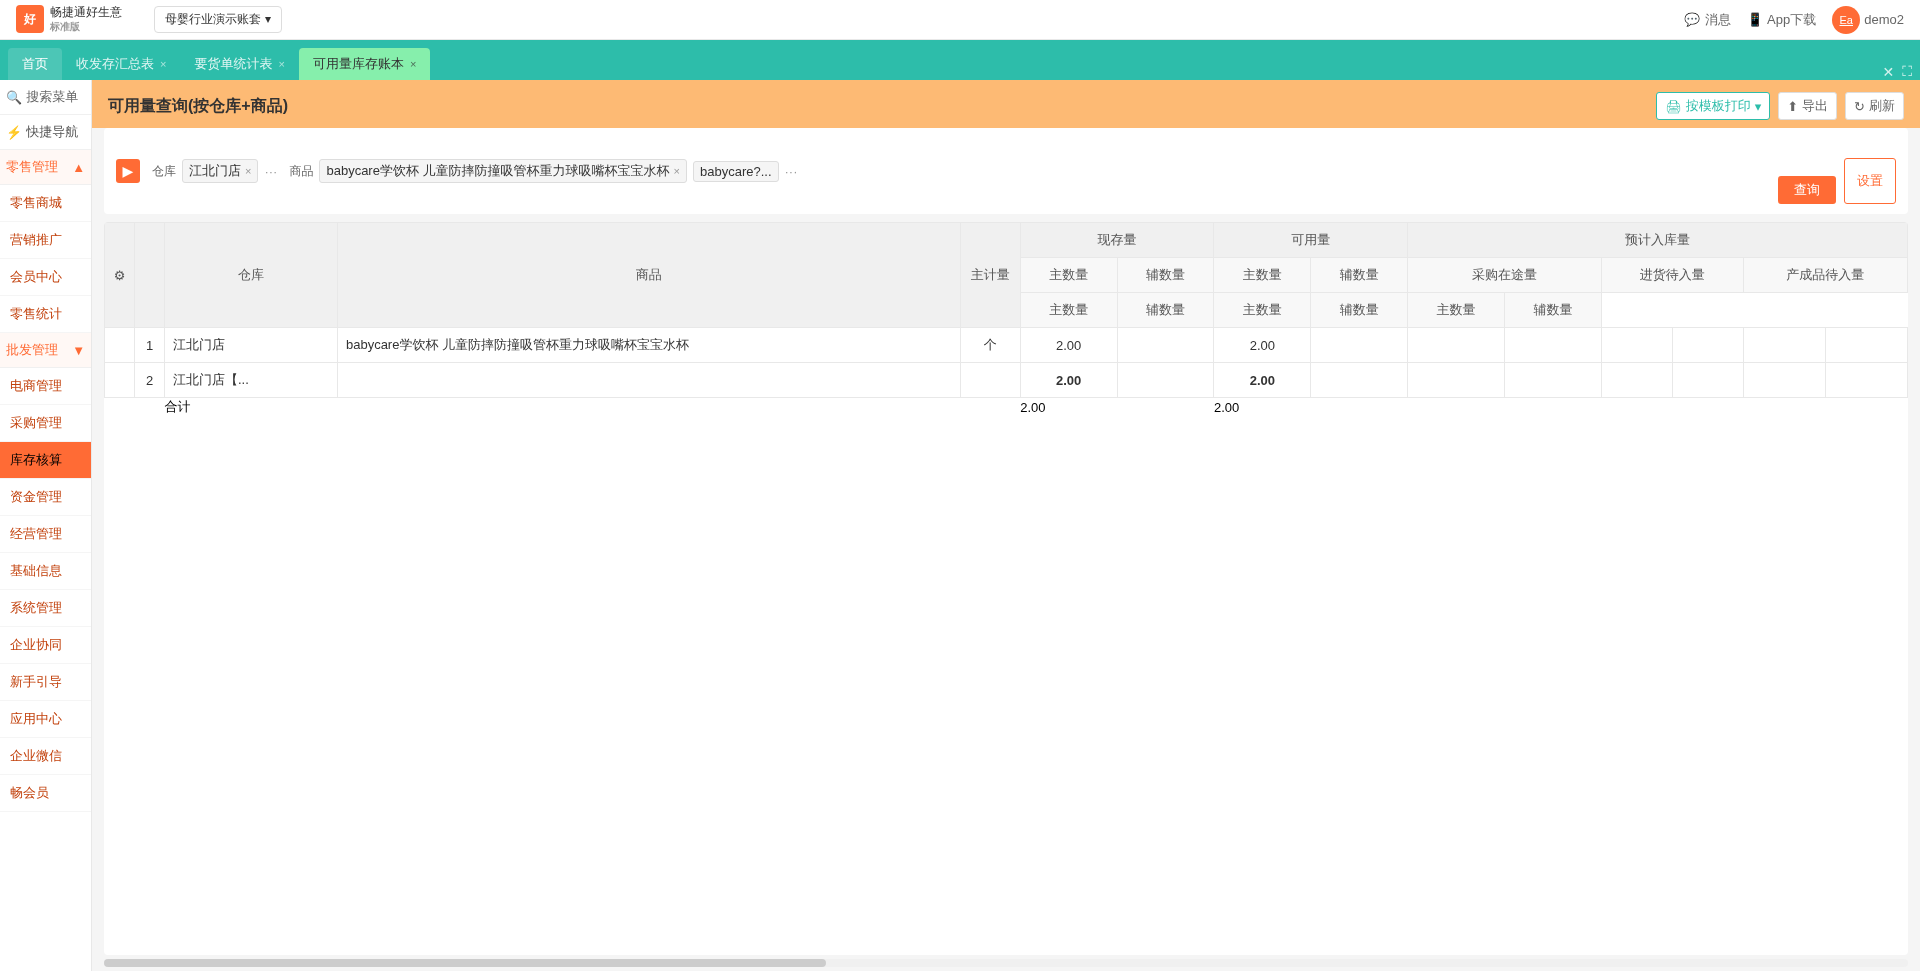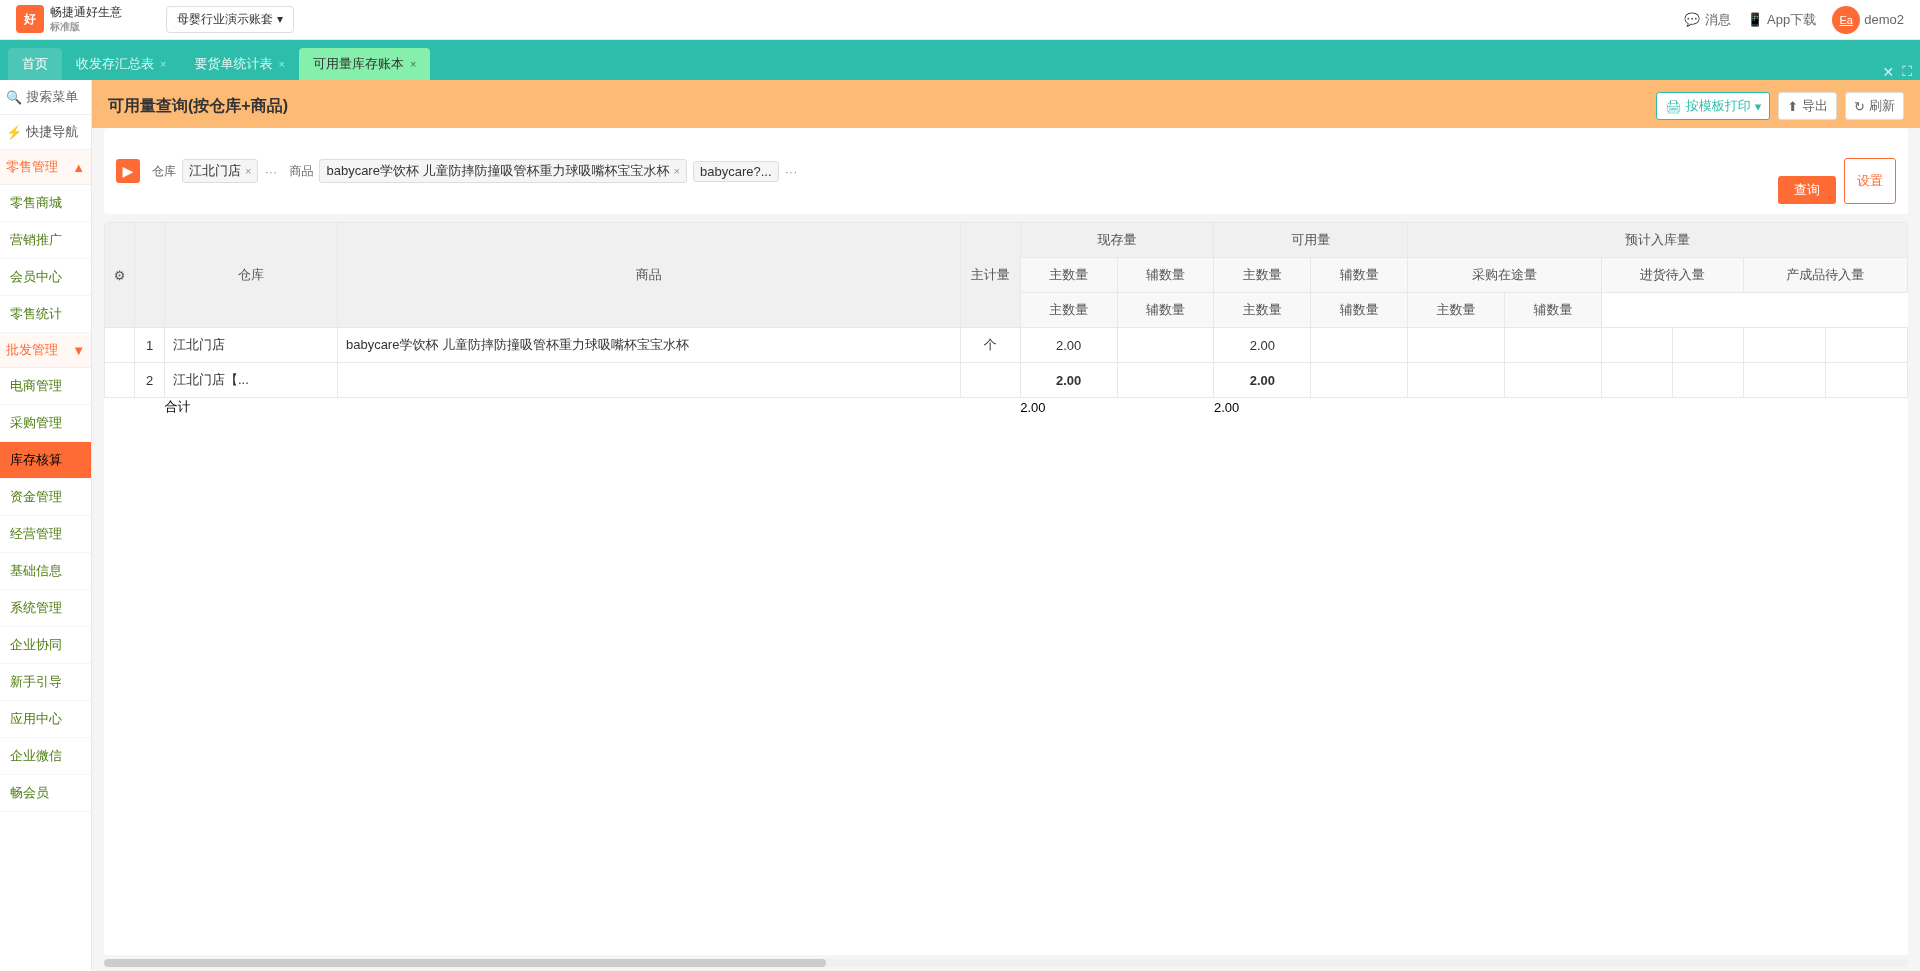--- a/index.html
+++ b/index.html
@@ -14,21 +14,21 @@
       justify-content: space-between;
       padding: 0 16px;
       border-bottom: 1px solid #e8e8e8;
       flex-shrink: 0;
     }
     .top-bar-left { display: flex; align-items: center; gap: 8px; }
     .logo-area { display: flex; align-items: center; gap: 6px; }
     .logo-icon { width: 28px; height: 28px; background: #ff6b35; border-radius: 4px; display: flex; align-items: center; justify-content: center; color: white; font-weight: bold; font-size: 12px; }
     .logo-text { color: #333; font-size: 12px; line-height: 1.2; }
     .logo-sub { color: #999; font-size: 10px; font-weight: bold; }
-    .store-selector { display: flex; align-items: center; gap: 4px; padding: 4px 10px; border: 1px solid #ddd; border-radius: 4px; color: #333; cursor: pointer; background: #fff; margin-left: 36px; }
+    .store-selector { display: flex; align-items: center; gap: 4px; padding: 4px 10px; border: 1px solid #ddd; border-radius: 4px; color: #333; cursor: pointer; background: #fff; margin-left: 24px; }
     .store-selector span { font-size: 12px; }
     .top-bar-right { display: flex; align-items: center; gap: 16px; }
     .top-action { display: flex; align-items: center; gap: 4px; color: #666; cursor: pointer; font-size: 12px; }
     .avatar { width: 28px; height: 28px; border-radius: 50%; background: #ff6b35; display: flex; align-items: center; justify-content: center; color: white; font-size: 11px; text-decoration: underline; }
 
     
     .nav-tabs {
       height: 40px;
       background: #2dbdaa;
       display: flex;
@@ -103,21 +103,21 @@
       font-size: 12px;
       cursor: pointer;
       display: flex;
       align-items: center;
       justify-content: space-between;
       border-bottom: 1px solid #f0f0f0;
       background: #fff8f5;
     }
     .sidebar-item {
       padding: 9px 10px;
-      color: #4d7c0f;
+      color: #c2410c;
       font-size: 12px;
       cursor: pointer;
       display: flex;
       align-items: center;
       border-bottom: 1px solid #f5f5f5;
       white-space: nowrap;
     }
     .sidebar-item.active {
       background: #ff6b35;
       color: #000000;

